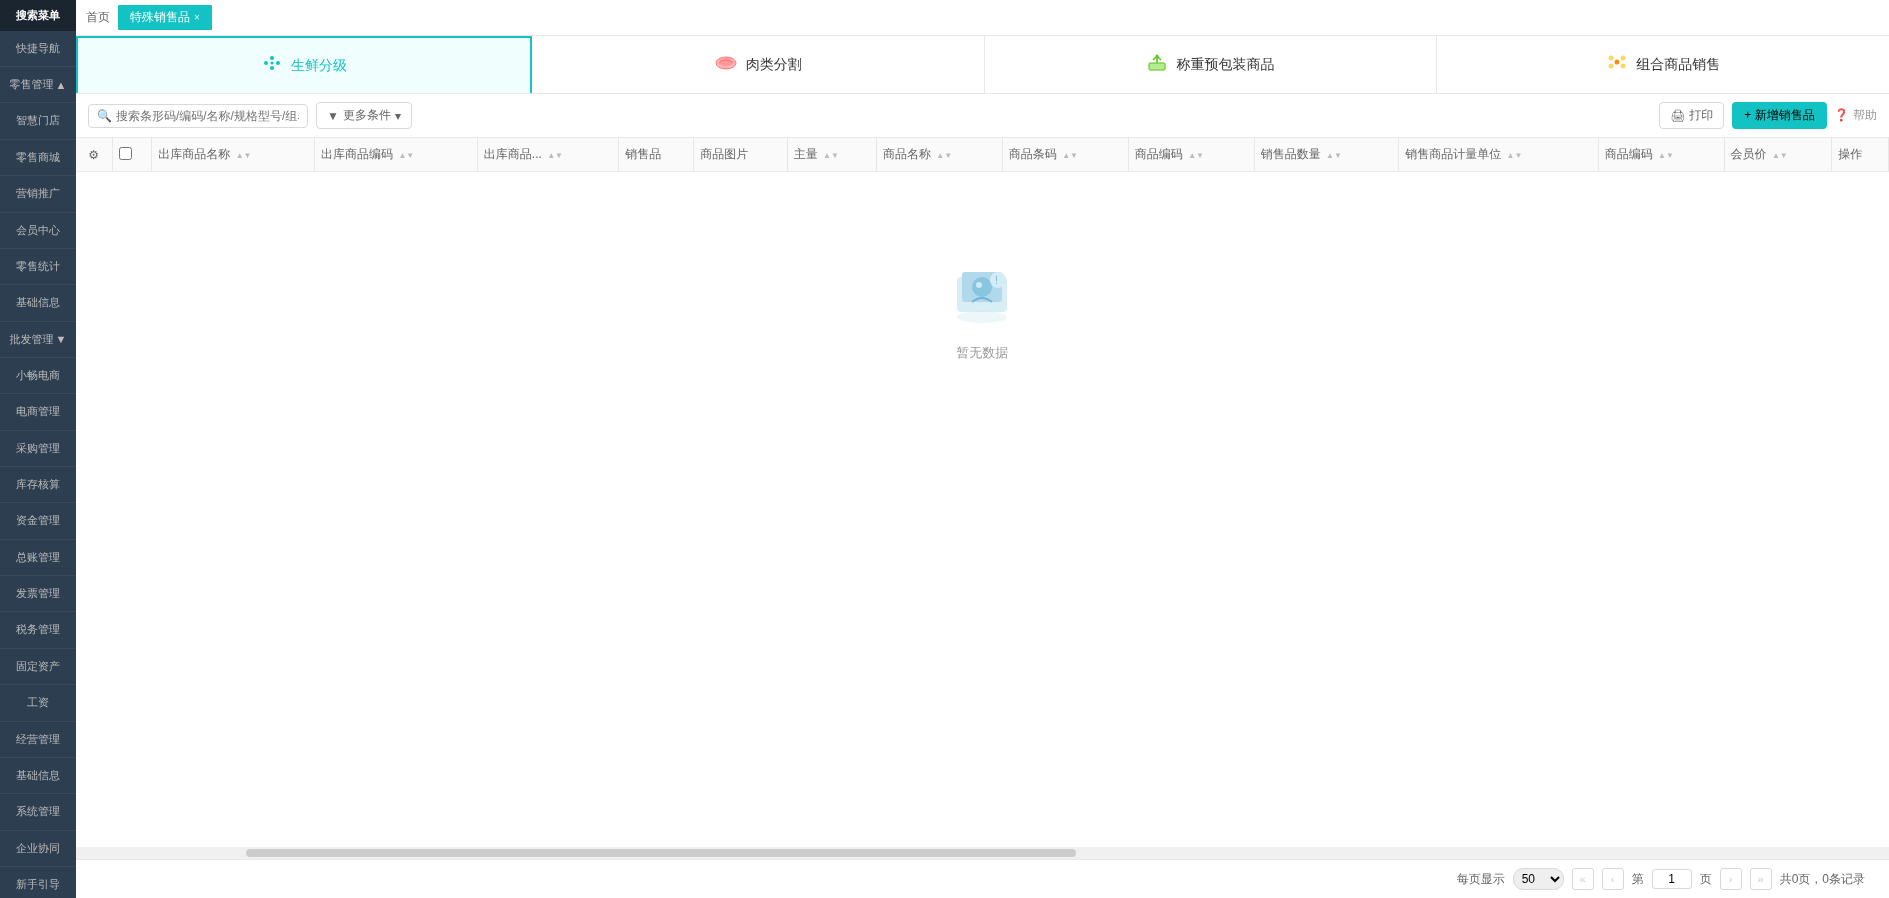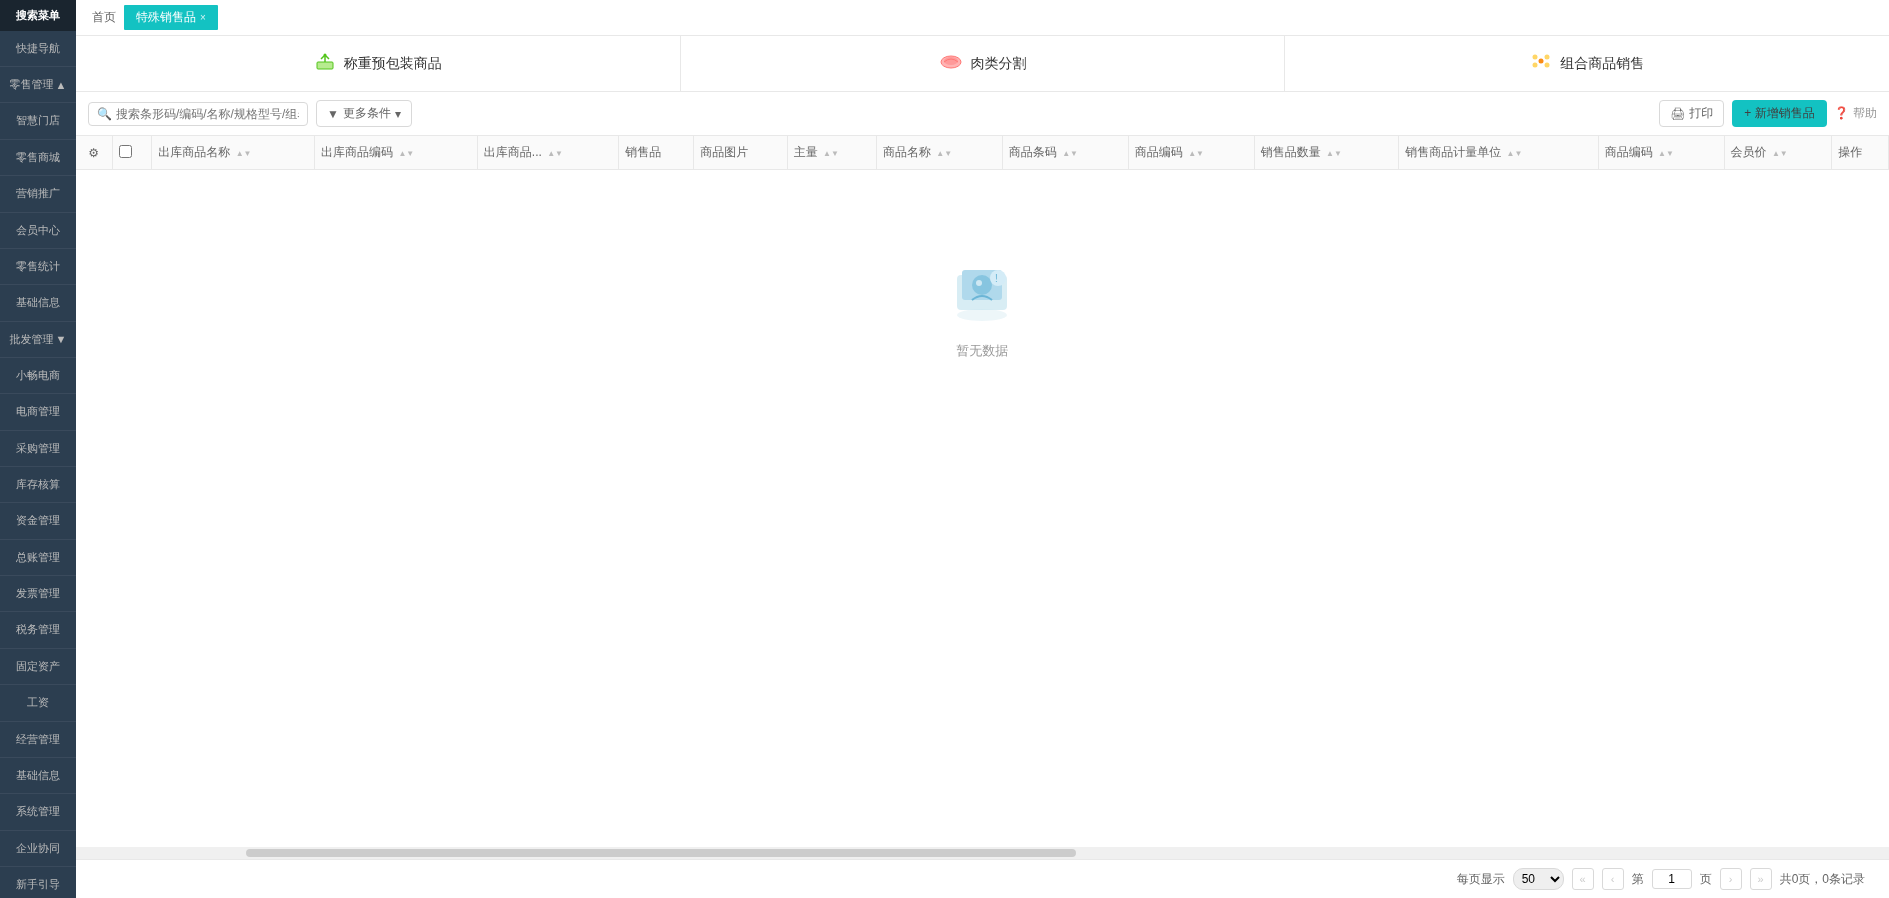--- a/index.html
+++ b/index.html
@@ -55,21 +55,21 @@
       flex: 1;
       display: flex;
       flex-direction: column;
       overflow: hidden;
     }
 
     
     .topbar {
       background: #fff;
       border-bottom: 1px solid #e8e8e8;
-      padding: 0 16px;
+      padding: 0 10px;
       height: 36px;
       display: flex;
       align-items: center;
       gap: 8px;
     }
     .topbar-home {
       color: #666;
       font-size: 12px;
       cursor: pointer;
     }
@@ -166,21 +166,21 @@
       display: flex;
       align-items: center;
       gap: 4px;
       font-size: 12px;
       color: #666;
       background: #fff;
     }
 
     .add-btn {
       background: #13c2c2;
-      color: #404040;
+      color: #000000;
       border: none;
       border-radius: 4px;
       padding: 5px 12px;
       cursor: pointer;
       font-size: 12px;
       display: flex;
       align-items: center;
       gap: 4px;
     }
 
@@ -339,40 +339,52 @@
 
   <div class="topbar">
     <span class="topbar-home">首页</span>
     <div class="topbar-tab">
       <span>特殊销售品</span>
       <span class="close">×</span>
     </div>
   </div>
 
   <div class="category-tabs">
+    <div class="cat-tab active">
+      <span class="cat-icon">
+        <svg width="22" height="22" viewBox="0 0 22 22" fill="none">
+          <circle cx="5" cy="11" r="2" fill="#13c2c2"></circle>
+          <circle cx="11" cy="6" r="2" fill="#13c2c2"></circle>
+          <circle cx="17" cy="11" r="2" fill="#13c2c2"></circle>
+          <circle cx="11" cy="16" r="2" fill="#13c2c2"></circle>
+          <circle cx="11" cy="11" r="1.5" fill="#13c2c2"></circle>
+        </svg>
+      </span>
+      <span>生鲜分级</span>
+    </div>
+    <div class="cat-tab">
+      <span class="cat-icon">
+        <svg width="24" height="18" viewBox="0 0 24 18" fill="none">
+          <ellipse cx="12" cy="10" rx="10" ry="6" fill="#ffb3b3" stroke="#ff7875" stroke-width="1"></ellipse>
+          <ellipse cx="12" cy="9" rx="7" ry="4" fill="#ff9999"></ellipse>
+          <path d="M5 10 Q12 4 19 10" stroke="#ff7875" stroke-width="1" fill="none"></path>
+        </svg>
+      </span>
+      <span>肉类分割</span>
+    </div>
     <div class="cat-tab">
       <span class="cat-icon">
         <svg width="22" height="22" viewBox="0 0 22 22" fill="none">
           <rect x="3" y="12" width="16" height="7" rx="1" fill="#b7eb8f" stroke="#52c41a" stroke-width="1"></rect>
           <line x1="11" y1="12" x2="11" y2="5" stroke="#52c41a" stroke-width="1.5"></line>
           <path d="M7 9 L11 5 L15 9" stroke="#52c41a" stroke-width="1.5" fill="none"></path>
           <circle cx="11" cy="5" r="1.5" fill="#52c41a"></circle>
         </svg>
       </span>
       <span>称重预包装商品</span>
-    </div>
-    <div class="cat-tab">
-      <span class="cat-icon">
-        <svg width="24" height="18" viewBox="0 0 24 18" fill="none">
-          <ellipse cx="12" cy="10" rx="10" ry="6" fill="#ffb3b3" stroke="#ff7875" stroke-width="1"></ellipse>
-          <ellipse cx="12" cy="9" rx="7" ry="4" fill="#ff9999"></ellipse>
-          <path d="M5 10 Q12 4 19 10" stroke="#ff7875" stroke-width="1" fill="none"></path>
-        </svg>
-      </span>
-      <span>肉类分割</span>
     </div>
     <div class="cat-tab">
       <span class="cat-icon">
         <svg width="22" height="22" viewBox="0 0 22 22" fill="none">
           <circle cx="5" cy="7" r="2.5" fill="#ffd666"></circle>
           <circle cx="17" cy="7" r="2.5" fill="#ffd666"></circle>
           <circle cx="5" cy="15" r="2.5" fill="#ffd666"></circle>
           <circle cx="17" cy="15" r="2.5" fill="#ffd666"></circle>
           <circle cx="11" cy="11" r="2.5" fill="#fa8c16"></circle>
         </svg>

